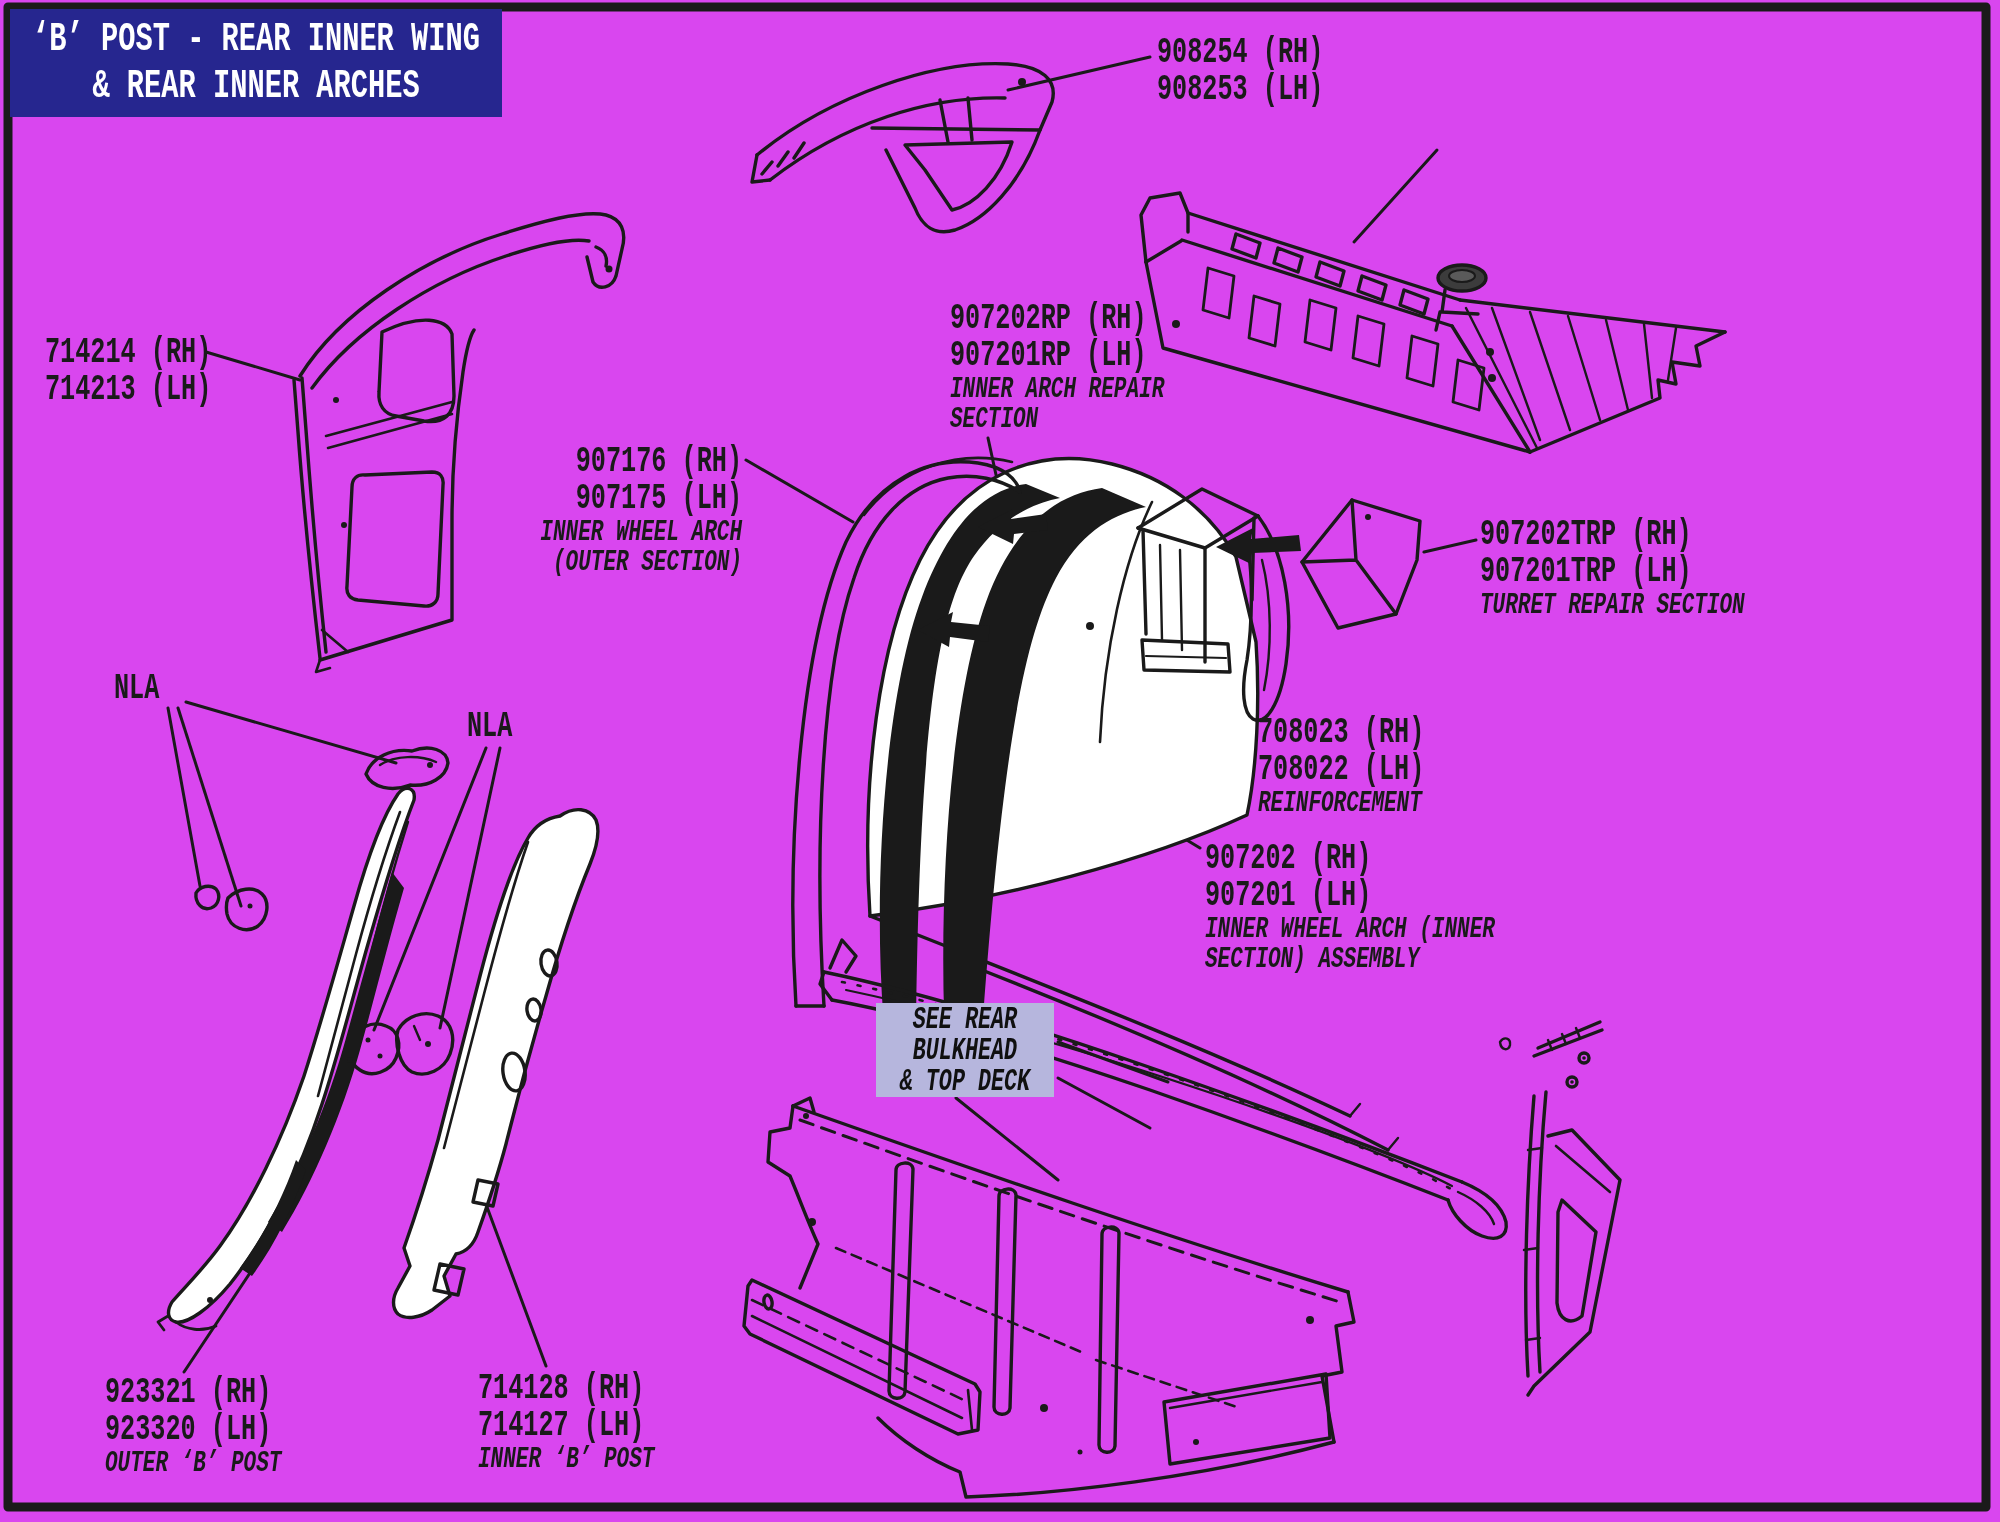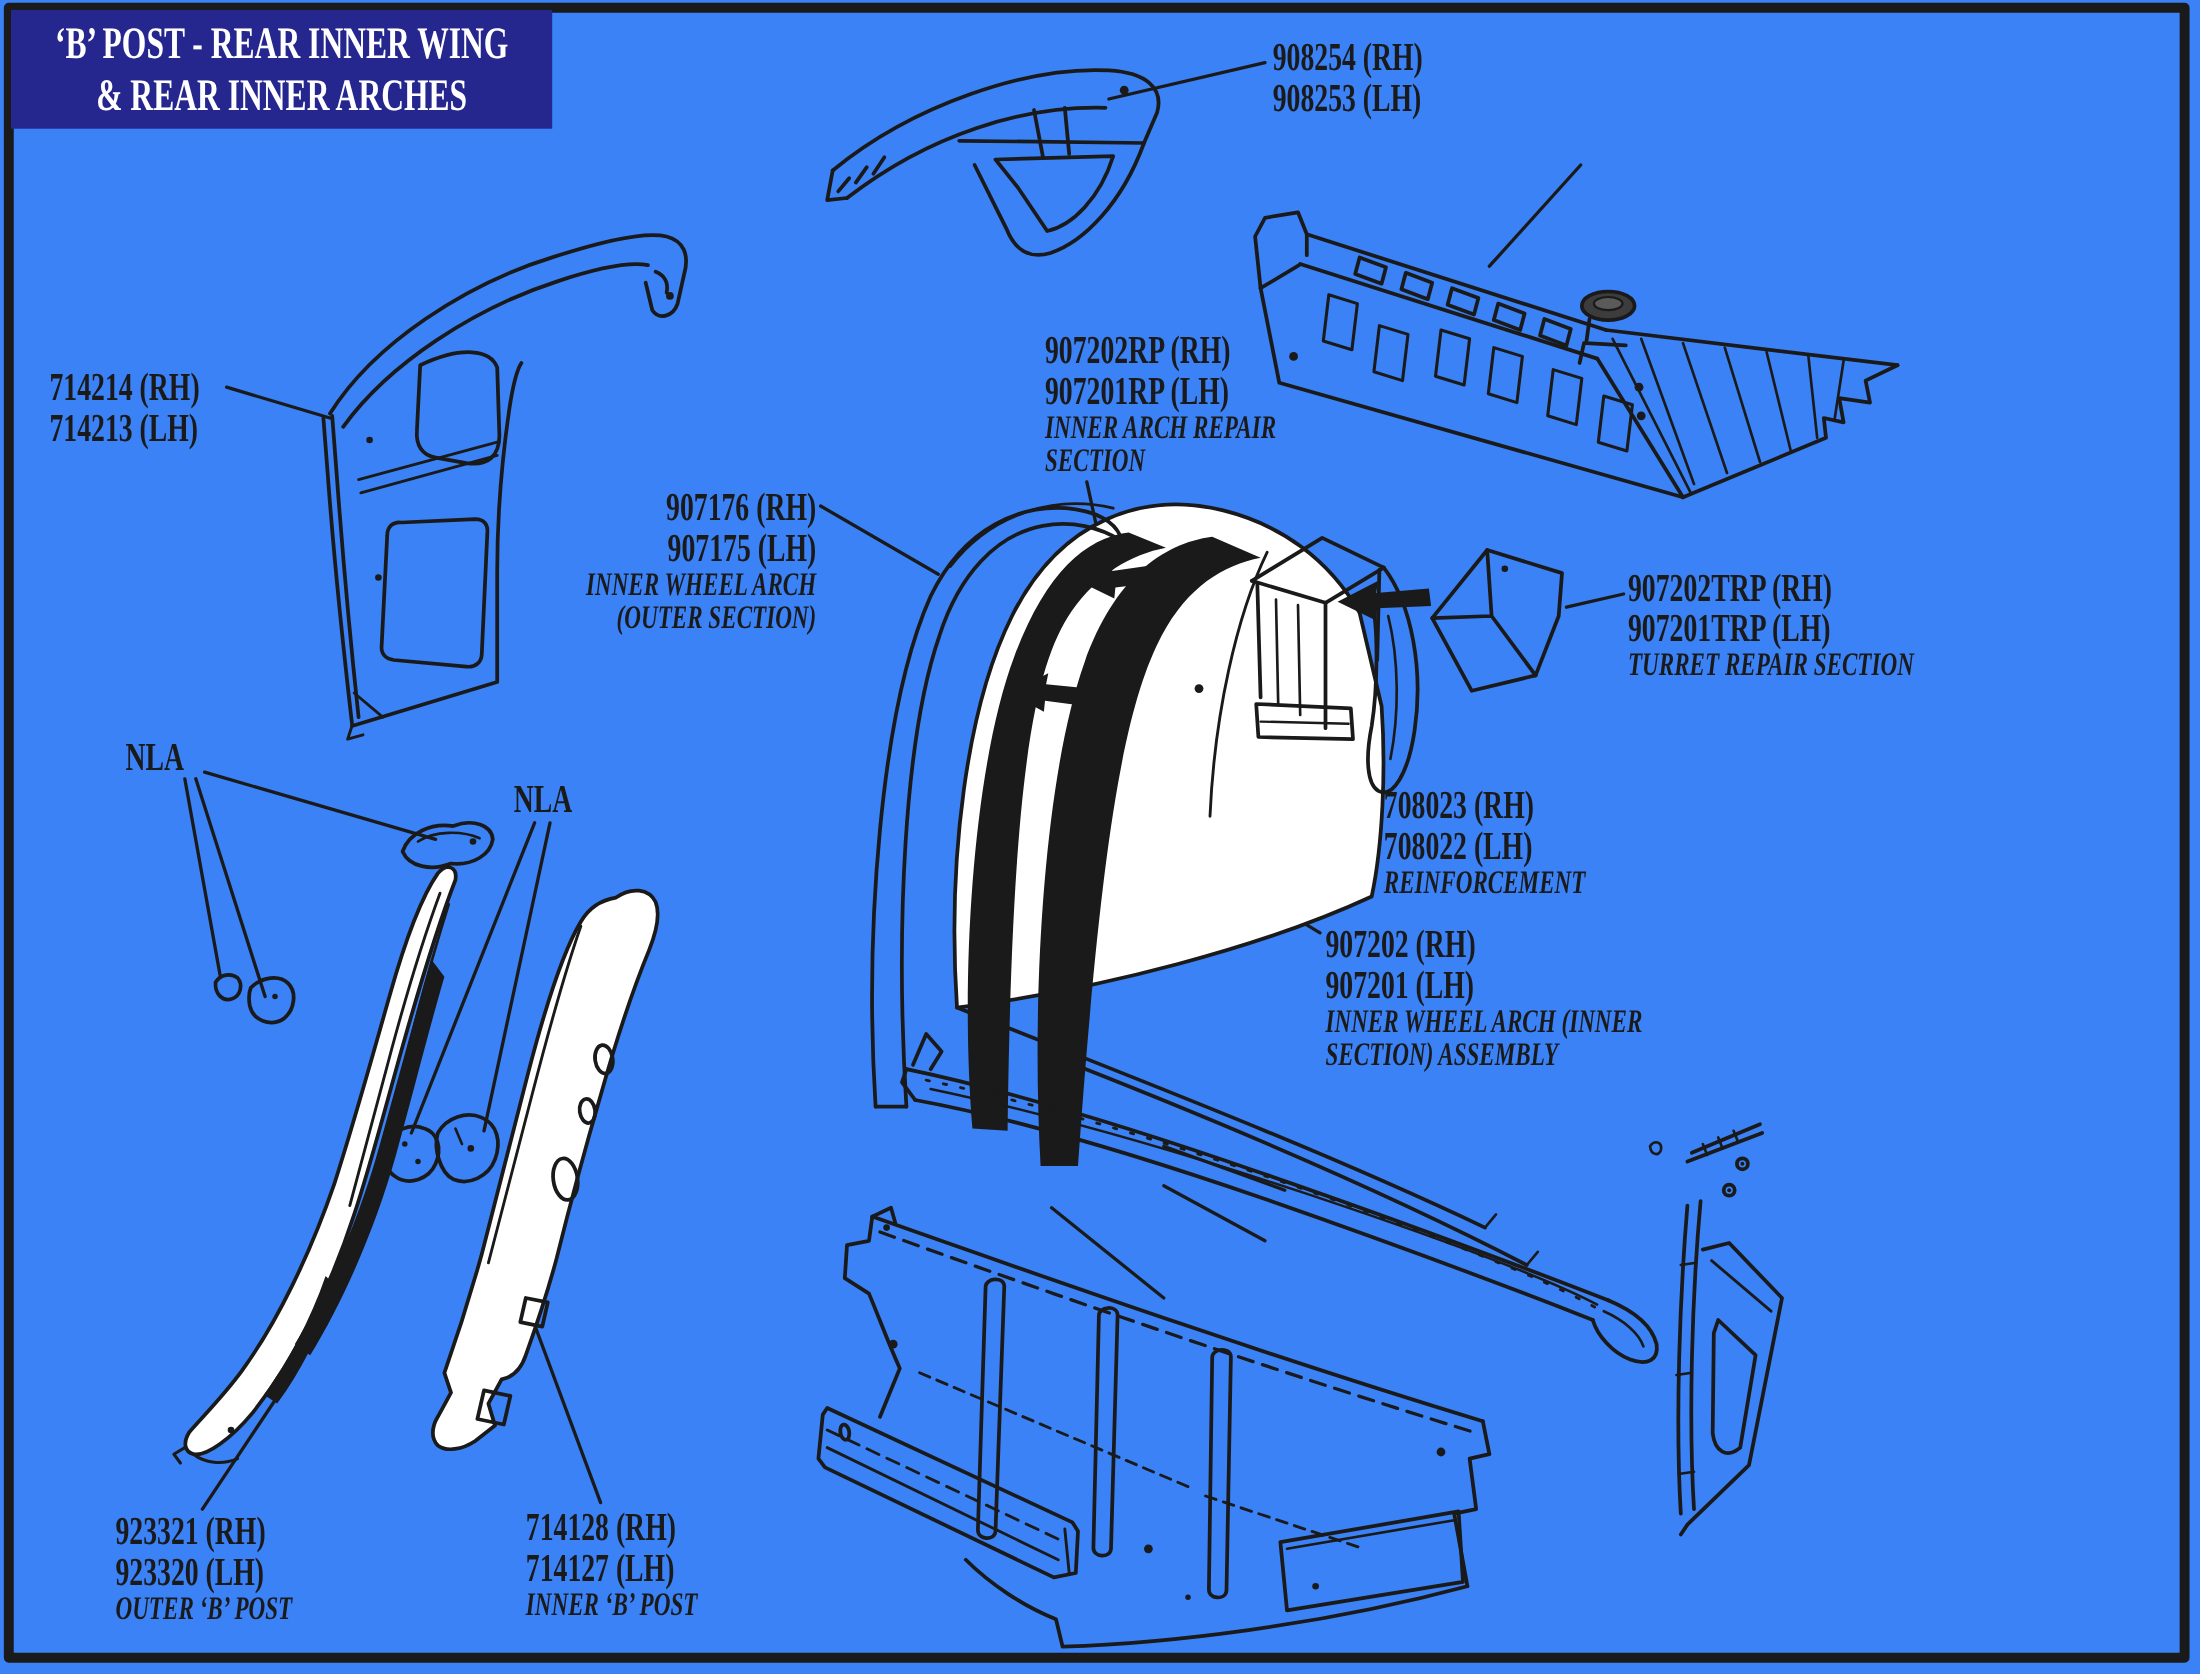--- a/index.html
+++ b/index.html
@@ -1,17 +1,17 @@
 <!DOCTYPE html>
 <html><head>
 <meta charset="utf-8">
 <style>
   html,body{margin:0;padding:0;background:#e8e8e8;}
-  .page{position:relative;width:2000px;height:1522px;background:#3b82f6;overflow:hidden;
-        font-family:Liberation Serif, serif;color:#1a1a1a;}
+  .page{position:relative;width:2000px;height:1522px;background:#d946ef;overflow:hidden;
+        font-family:Liberation Mono, monospace;color:#1a1a1a;}
   svg.art{position:absolute;left:0;top:0;}
   
   .titlebox{position:absolute;background:#26268f;z-index:5;}
   .titlebox-inner{transform:scaleX(0.70);transform-origin:0 0;text-align:center;
     color:#ffffff;font-weight:bold;font-size:41px;line-height:47px;letter-spacing:0;
     padding-top:7px;white-space:nowrap;}
   
   .callout{position:absolute;background:#b6b6dd;z-index:4;cursor:pointer;}
   .callout-inner{transform:scaleX(0.70);transform-origin:0 0;text-align:center;
     font-weight:bold;font-style:italic;font-size:31px;line-height:33px;color:#101010;white-space:nowrap;}
@@ -248,20 +248,27 @@
   </svg>
 
   <div class="titlebox" style="left:10px;top:9px;width:492px;height:108px">
     <div class="titlebox-inner" style="width:703px">
       <div>‘B’ POST - REAR INNER WING</div>
       <div>&amp; REAR INNER ARCHES</div>
     </div>
   </div>
 
 
+  <div class="callout" style="left:876px;top:1003px;width:178px;height:94px">
+    <div class="callout-inner" style="width:254px;line-height:31px;padding-top:1px">
+      <div>SEE REAR</div>
+      <div>BULKHEAD</div>
+      <div>&amp; TOP DECK</div>
+    </div>
+  </div>
 
   <div class="pn" style="left:1157px;top:34px">
     <div>908254 (RH)</div>
     <div>908253 (LH)</div>
   </div>
 
   <div class="pn" style="left:45px;top:334px">
     <div>714214 (RH)</div>
     <div>714213 (LH)</div>
   </div>

